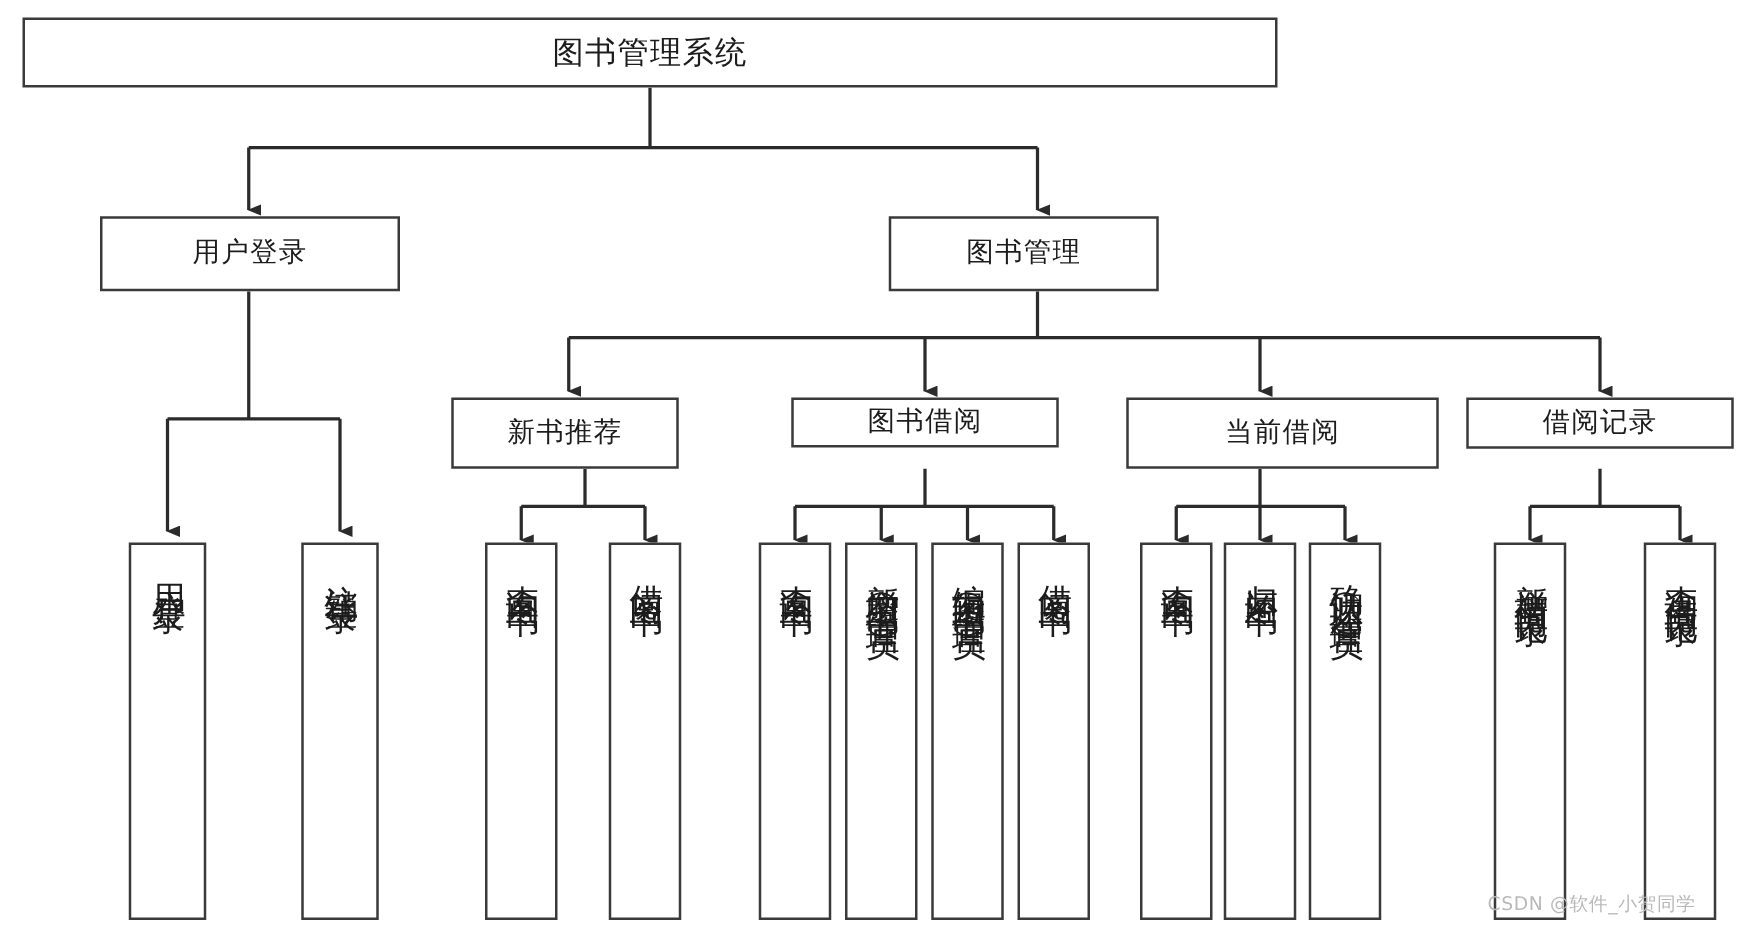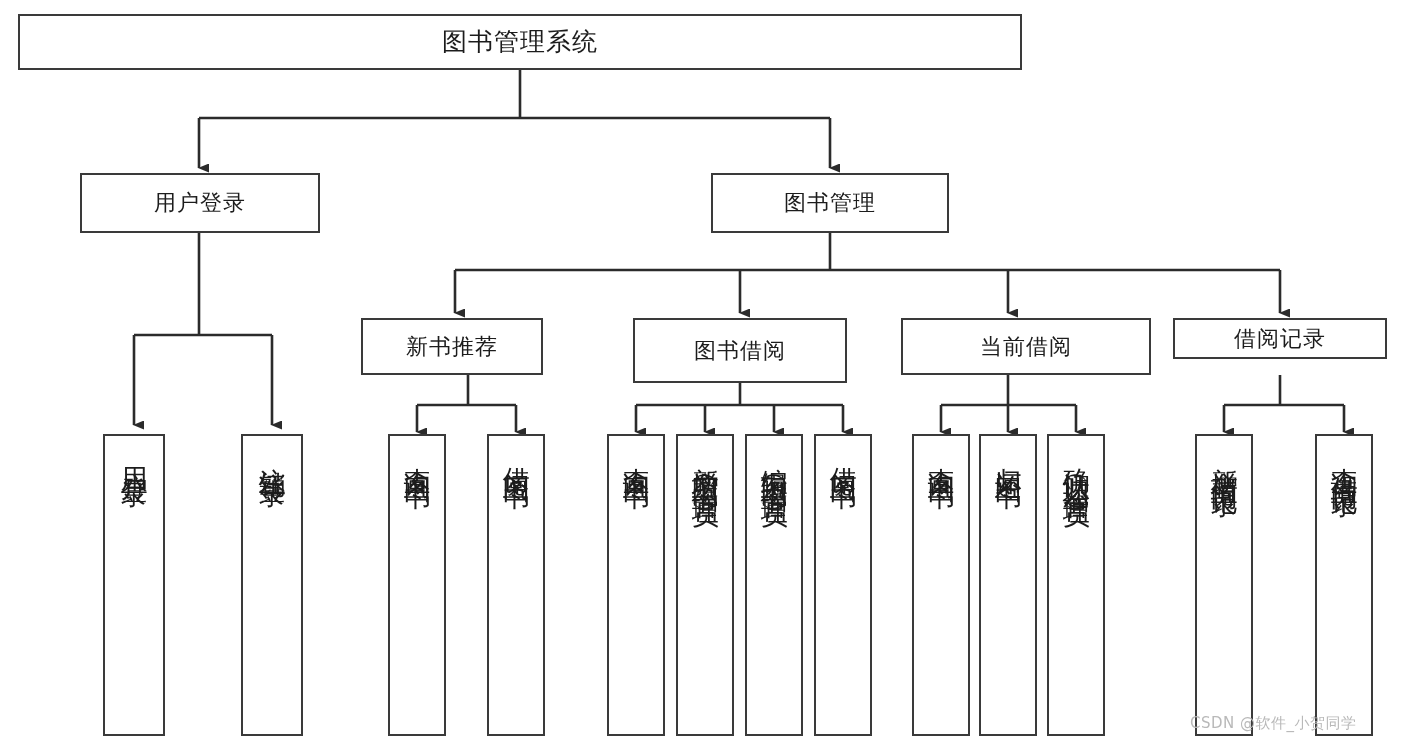--- a/index.html
+++ b/index.html
@@ -127,29 +127,29 @@
   </svg>
 
   <div class="node root" style="left:18px;top:14px;width:1004px;height:56px;">
     <span class="node-label">图书管理系统</span>
   </div>
 
   <div class="node branch" style="left:80px;top:173px;width:240px;height:60px;">
     <span class="node-label">用户登录</span>
   </div>
 
-  <div class="node branch" style="left:711px;top:173px;width:238px;height:60px;">
+  <div class="node branch" style="left:711px;top:173px;width:216px;height:60px;">
     <span class="node-label">图书管理</span>
   </div>
 
   <div class="node branch" style="left:361px;top:318px;width:182px;height:57px;">
     <span class="node-label">新书推荐</span>
   </div>
 
-  <div class="node branch" style="left:633px;top:318px;width:214px;height:65px;">
+  <div class="node branch" style="left:633px;top:318px;width:214px;height:40px;">
     <span class="node-label">图书借阅</span>
   </div>
 
   <div class="node branch" style="left:901px;top:318px;width:250px;height:57px;">
     <span class="node-label">当前借阅</span>
   </div>
 
   <div class="node branch" style="left:1173px;top:318px;width:214px;height:41px;">
     <span class="node-label">借阅记录</span>
   </div>

